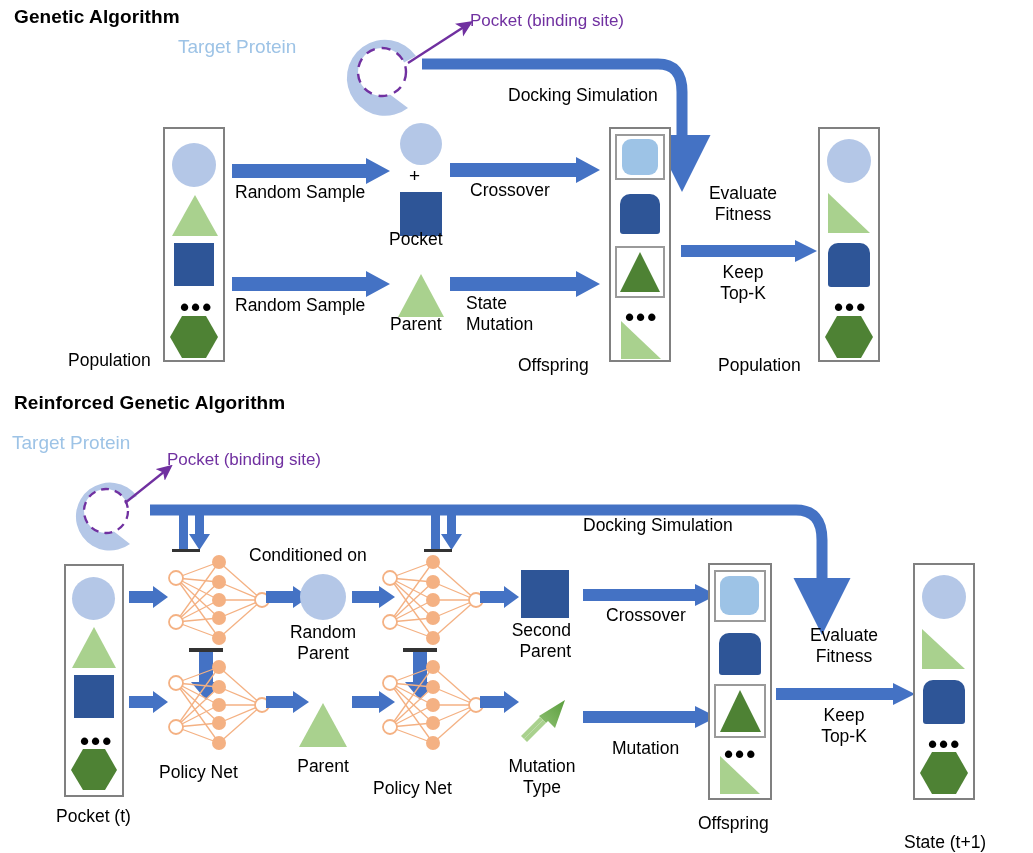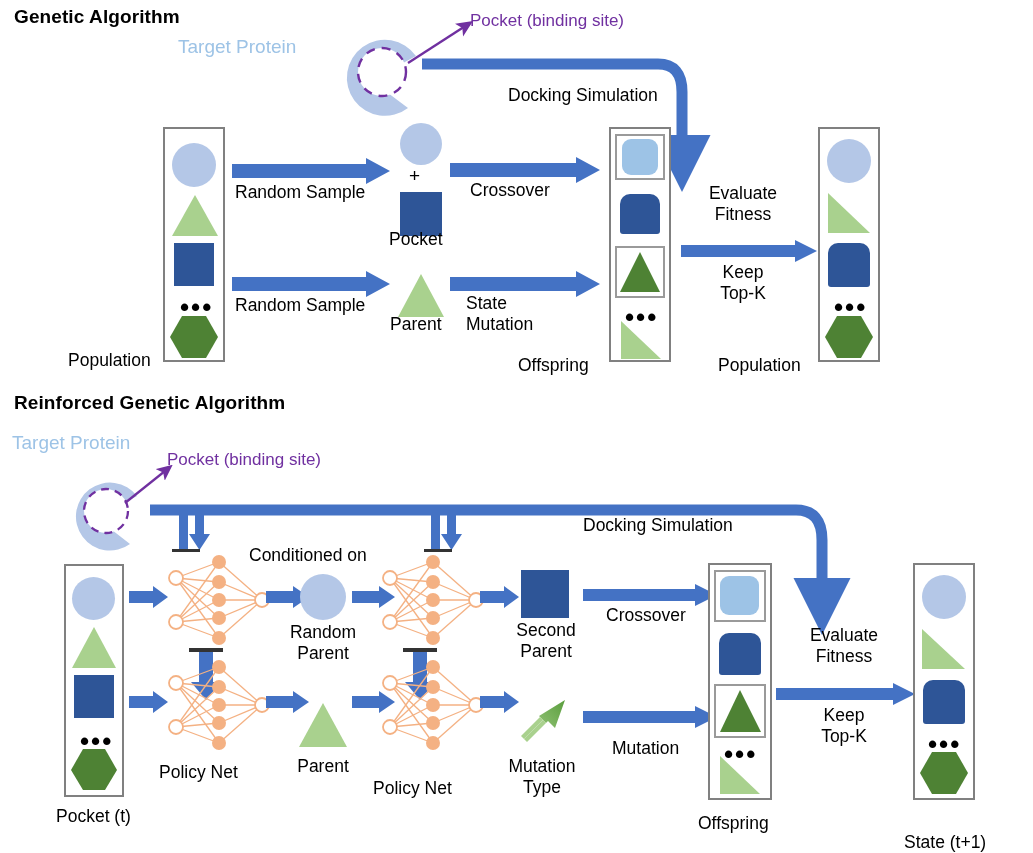--- a/index.html
+++ b/index.html
@@ -422,21 +422,21 @@
         <path d="M0,6 L24,6 L24,1 L39,12 L24,23 L24,18 L0,18 Z" fill="#4472c4"></path>
       </svg>
   </div>
   <div class="abs" style="left:480px;top:690px;">
     <svg width="40" height="24" viewBox="0 0 40 24">
         <path d="M0,6 L24,6 L24,1 L39,12 L24,23 L24,18 L0,18 Z" fill="#4472c4"></path>
       </svg>
   </div>
 
   <div class="abs" style="left:521px;top:570px;width:48px;height:48px;background:#2e5597;"></div>
-  <div class="abs lbl lbl-c" style="left:505px;top:620px;width:82px;">Second
+  <div class="abs lbl lbl-c" style="left:489px;top:620px;width:82px;text-align:right;">Second
 Parent</div>
 
   <div class="abs" style="left:515px;top:692px;">
     <svg width="58" height="58" viewBox="0 0 58 58">
       <defs>
         <linearGradient id="mgrad" x1="0" y1="1" x2="1" y2="0">
           <stop offset="0%" stop-color="#a9d18e"></stop>
             <stop offset="100%" stop-color="#5a9e3d"></stop>
         </linearGradient>
       </defs>

